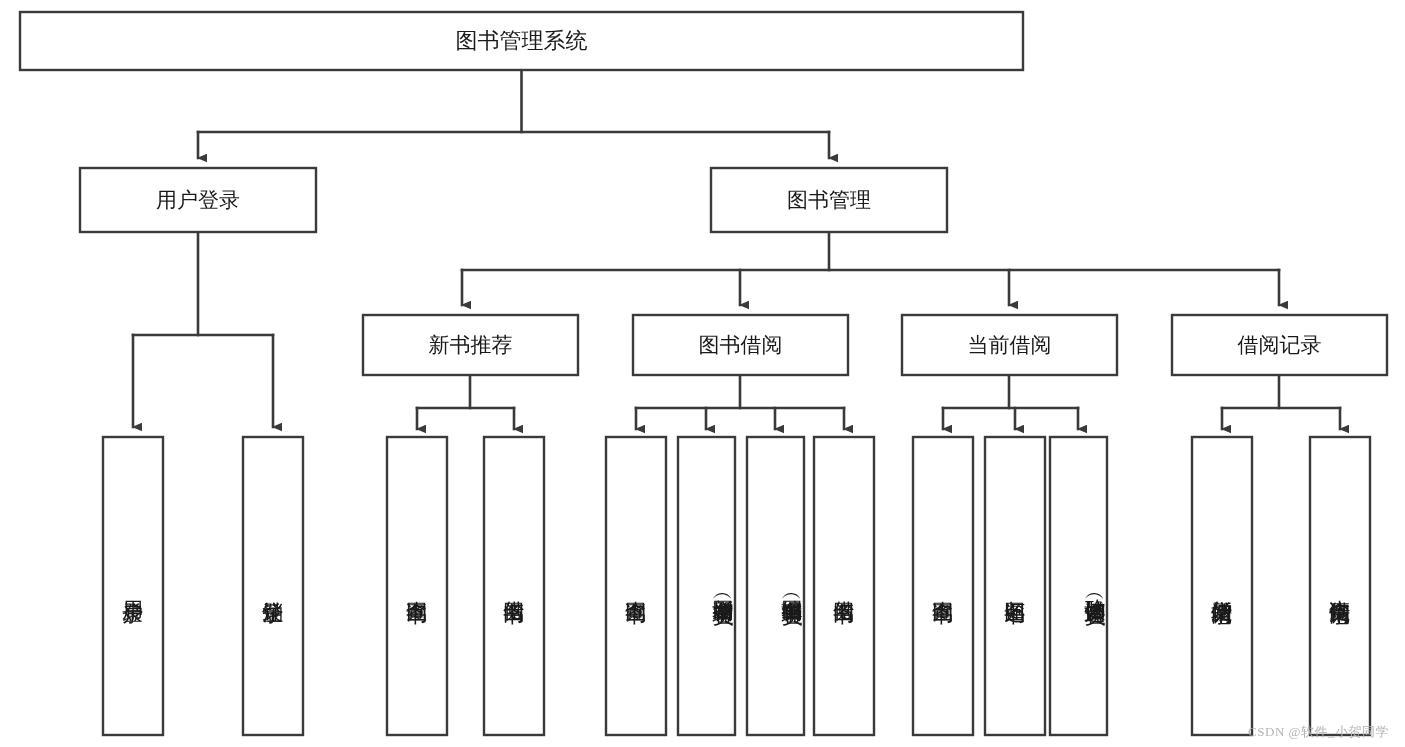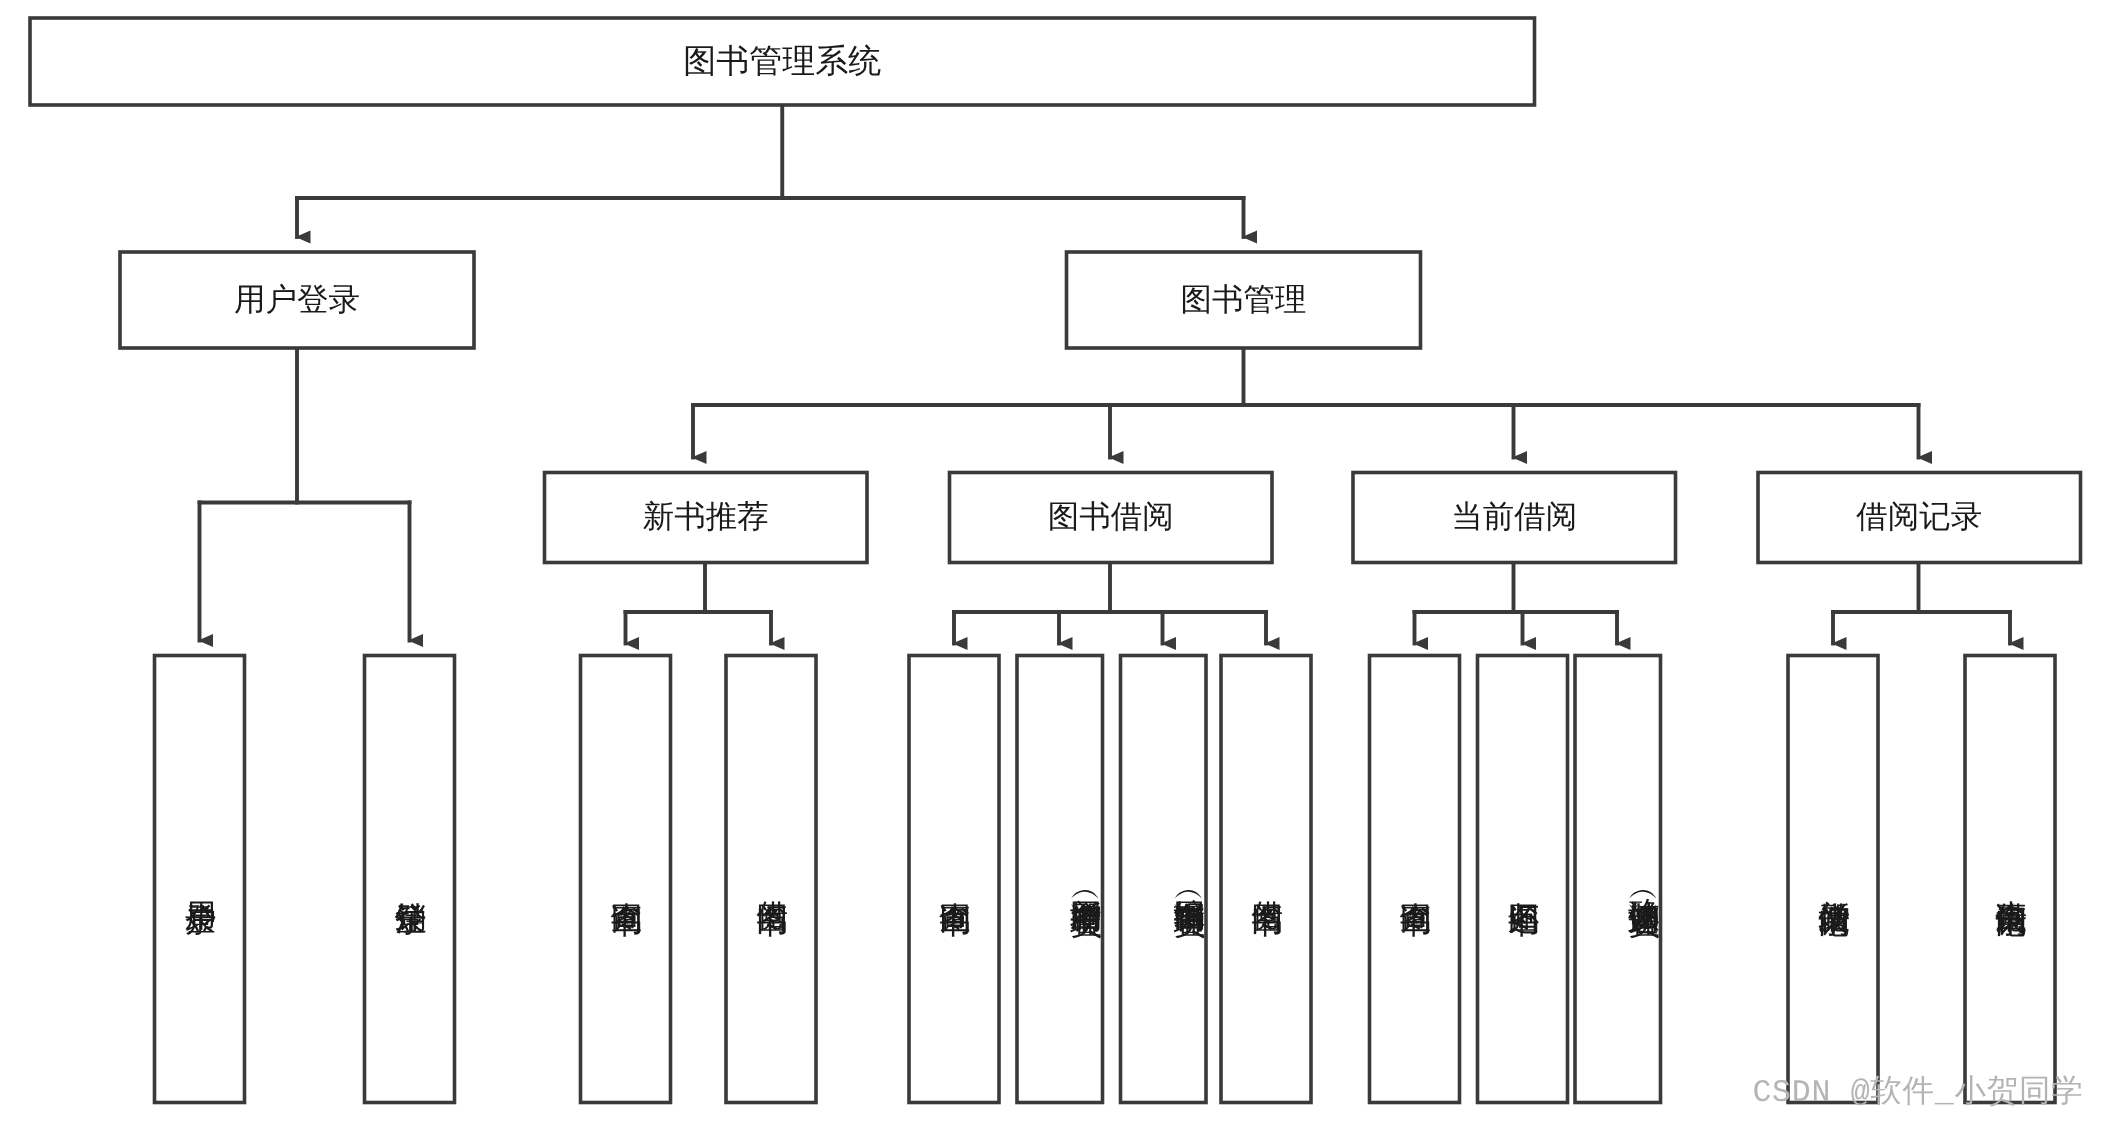--- a/index.html
+++ b/index.html
@@ -64,22 +64,22 @@
     line-height: 1.12;
     letter-spacing: 1px;
     color: #1a1a1a;
     white-space: nowrap;
     pointer-events: none;
   }
   .watermark {
     position: absolute;
     right: 16px;
     bottom: 6px;
-    font-family: Liberation Mono, monospace;
-    font-size: 21px;
+    font-family: Liberation Serif, serif;
+    font-size: 13px;
     color: #b4b4b4;
     letter-spacing: 0.5px;
     white-space: nowrap;
   }
 </style>
 </head>
 <body>
 
 <div id="diagram-root">
 

